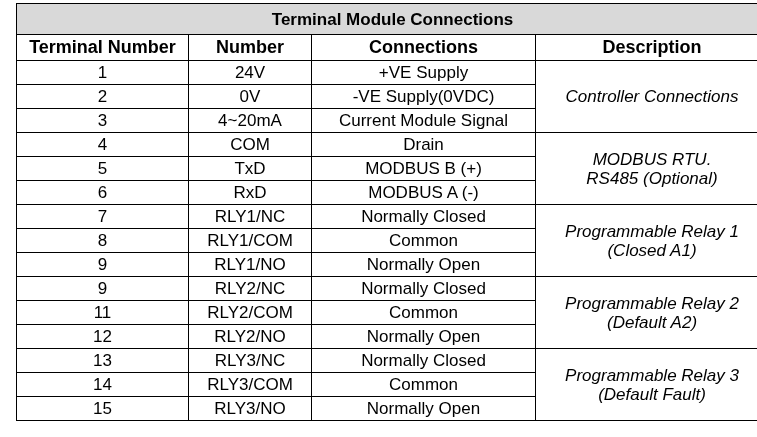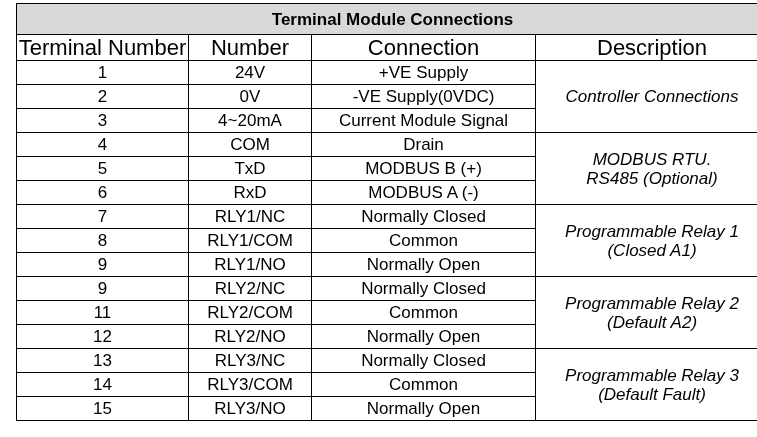--- a/index.html
+++ b/index.html
@@ -9,21 +9,21 @@
     position: absolute; left: 16px; top: 3px;
     width: 752px; border-collapse: collapse; table-layout: fixed;
   }
   table.tm td, table.tm th {
     border: 1.5px solid #000; padding: 0; text-align: center; vertical-align: middle;
     font-size: 17px; line-height: 19px; white-space: nowrap;
   }
   tr.title-row th {
     background: #d9d9d9; height: 30px; font-weight: bold; font-size: 17px;
   }
-  tr.head-row th { height: 25px; font-weight: normal; font-size: 22px; }
+  tr.head-row th { height: 25px; font-weight: bold; font-size: 18px; }
   tr.data-row td { height: 23px; }
   td.desc { white-space: normal; line-height: 24px; font-style: italic; }
   col.c1 { width: 172px; }
   col.c2 { width: 123px; }
   col.c3 { width: 224px; }
   col.c4 { width: 233px; }
 </style>
 </head>
 <body>
 
@@ -34,21 +34,21 @@
       <col class="c3">
       <col class="c4">
     </colgroup>
   <tbody>
       <tr class="title-row">
     <th colspan="4">Terminal Module Connections</th>
   </tr>
   <tr class="head-row">
     <th>Terminal Number</th>
     <th>Number</th>
-    <th>Connection</th>
+    <th>Connections</th>
     <th>Description</th>
   </tr>
 
   <tr class="data-row">
     <td>1</td>
     <td>24V</td>
     <td>+VE Supply</td>
     <td rowspan="3" class="desc">
       <span>Controller Connections</span>
     </td>

